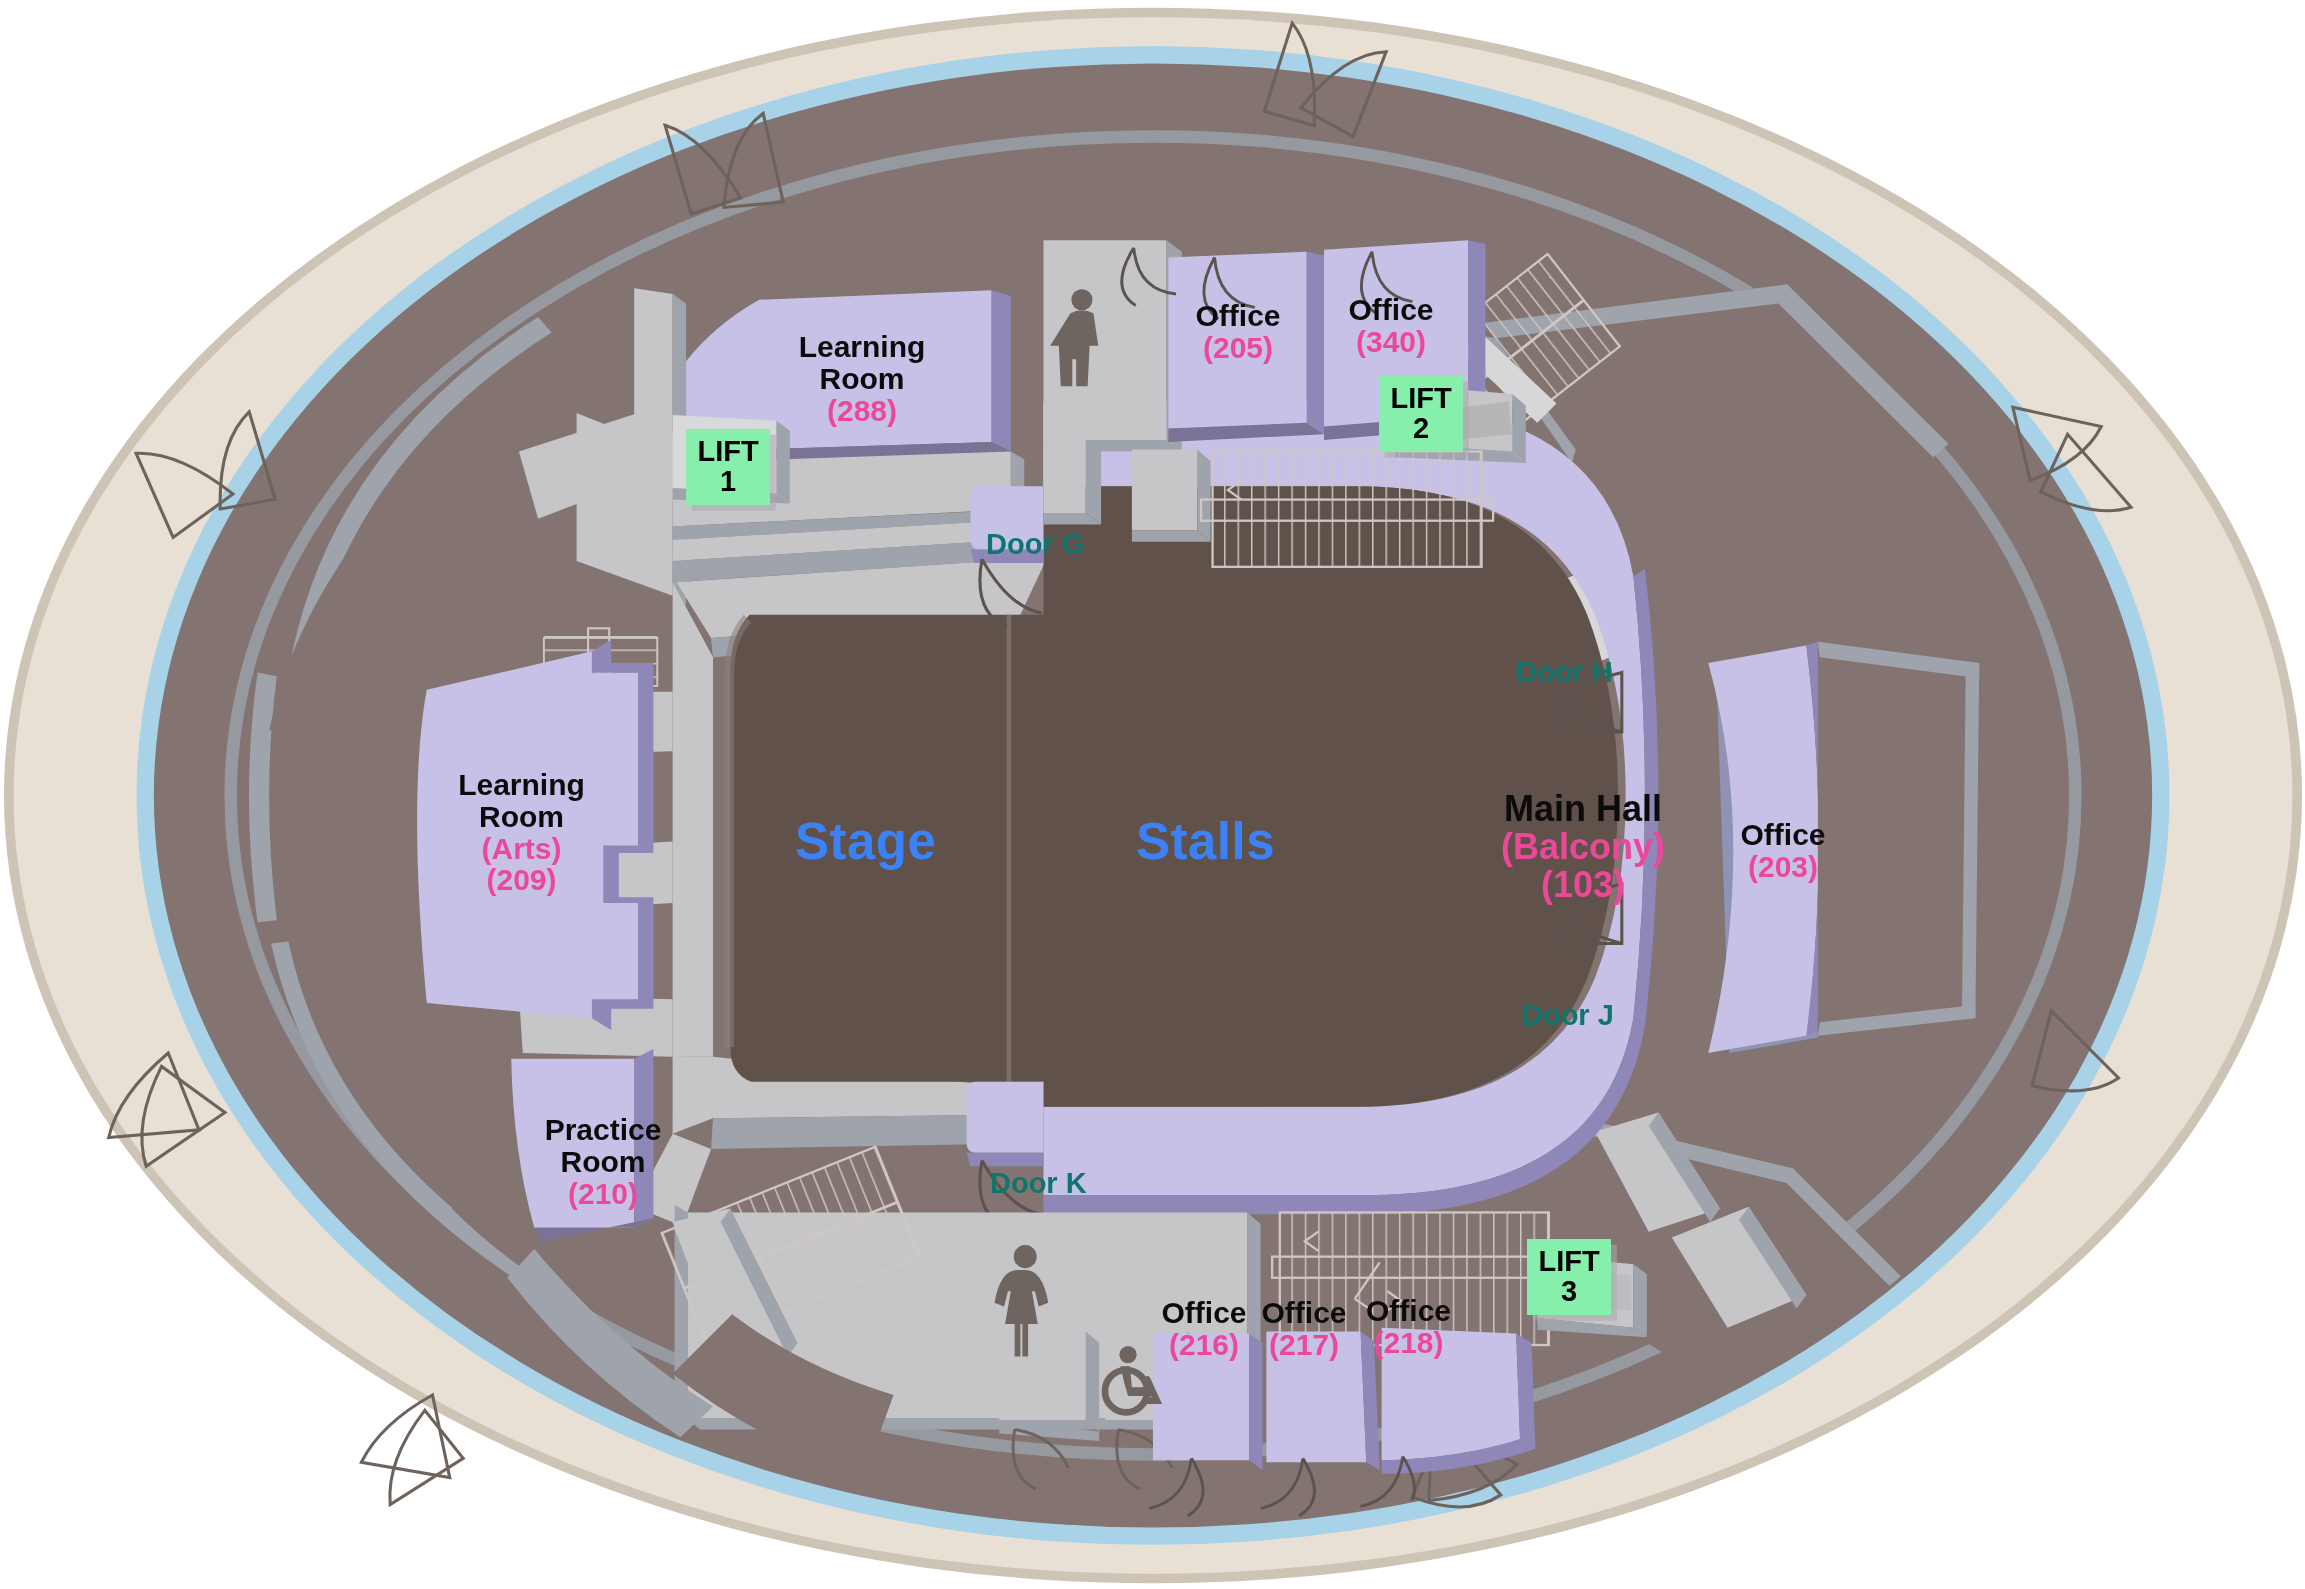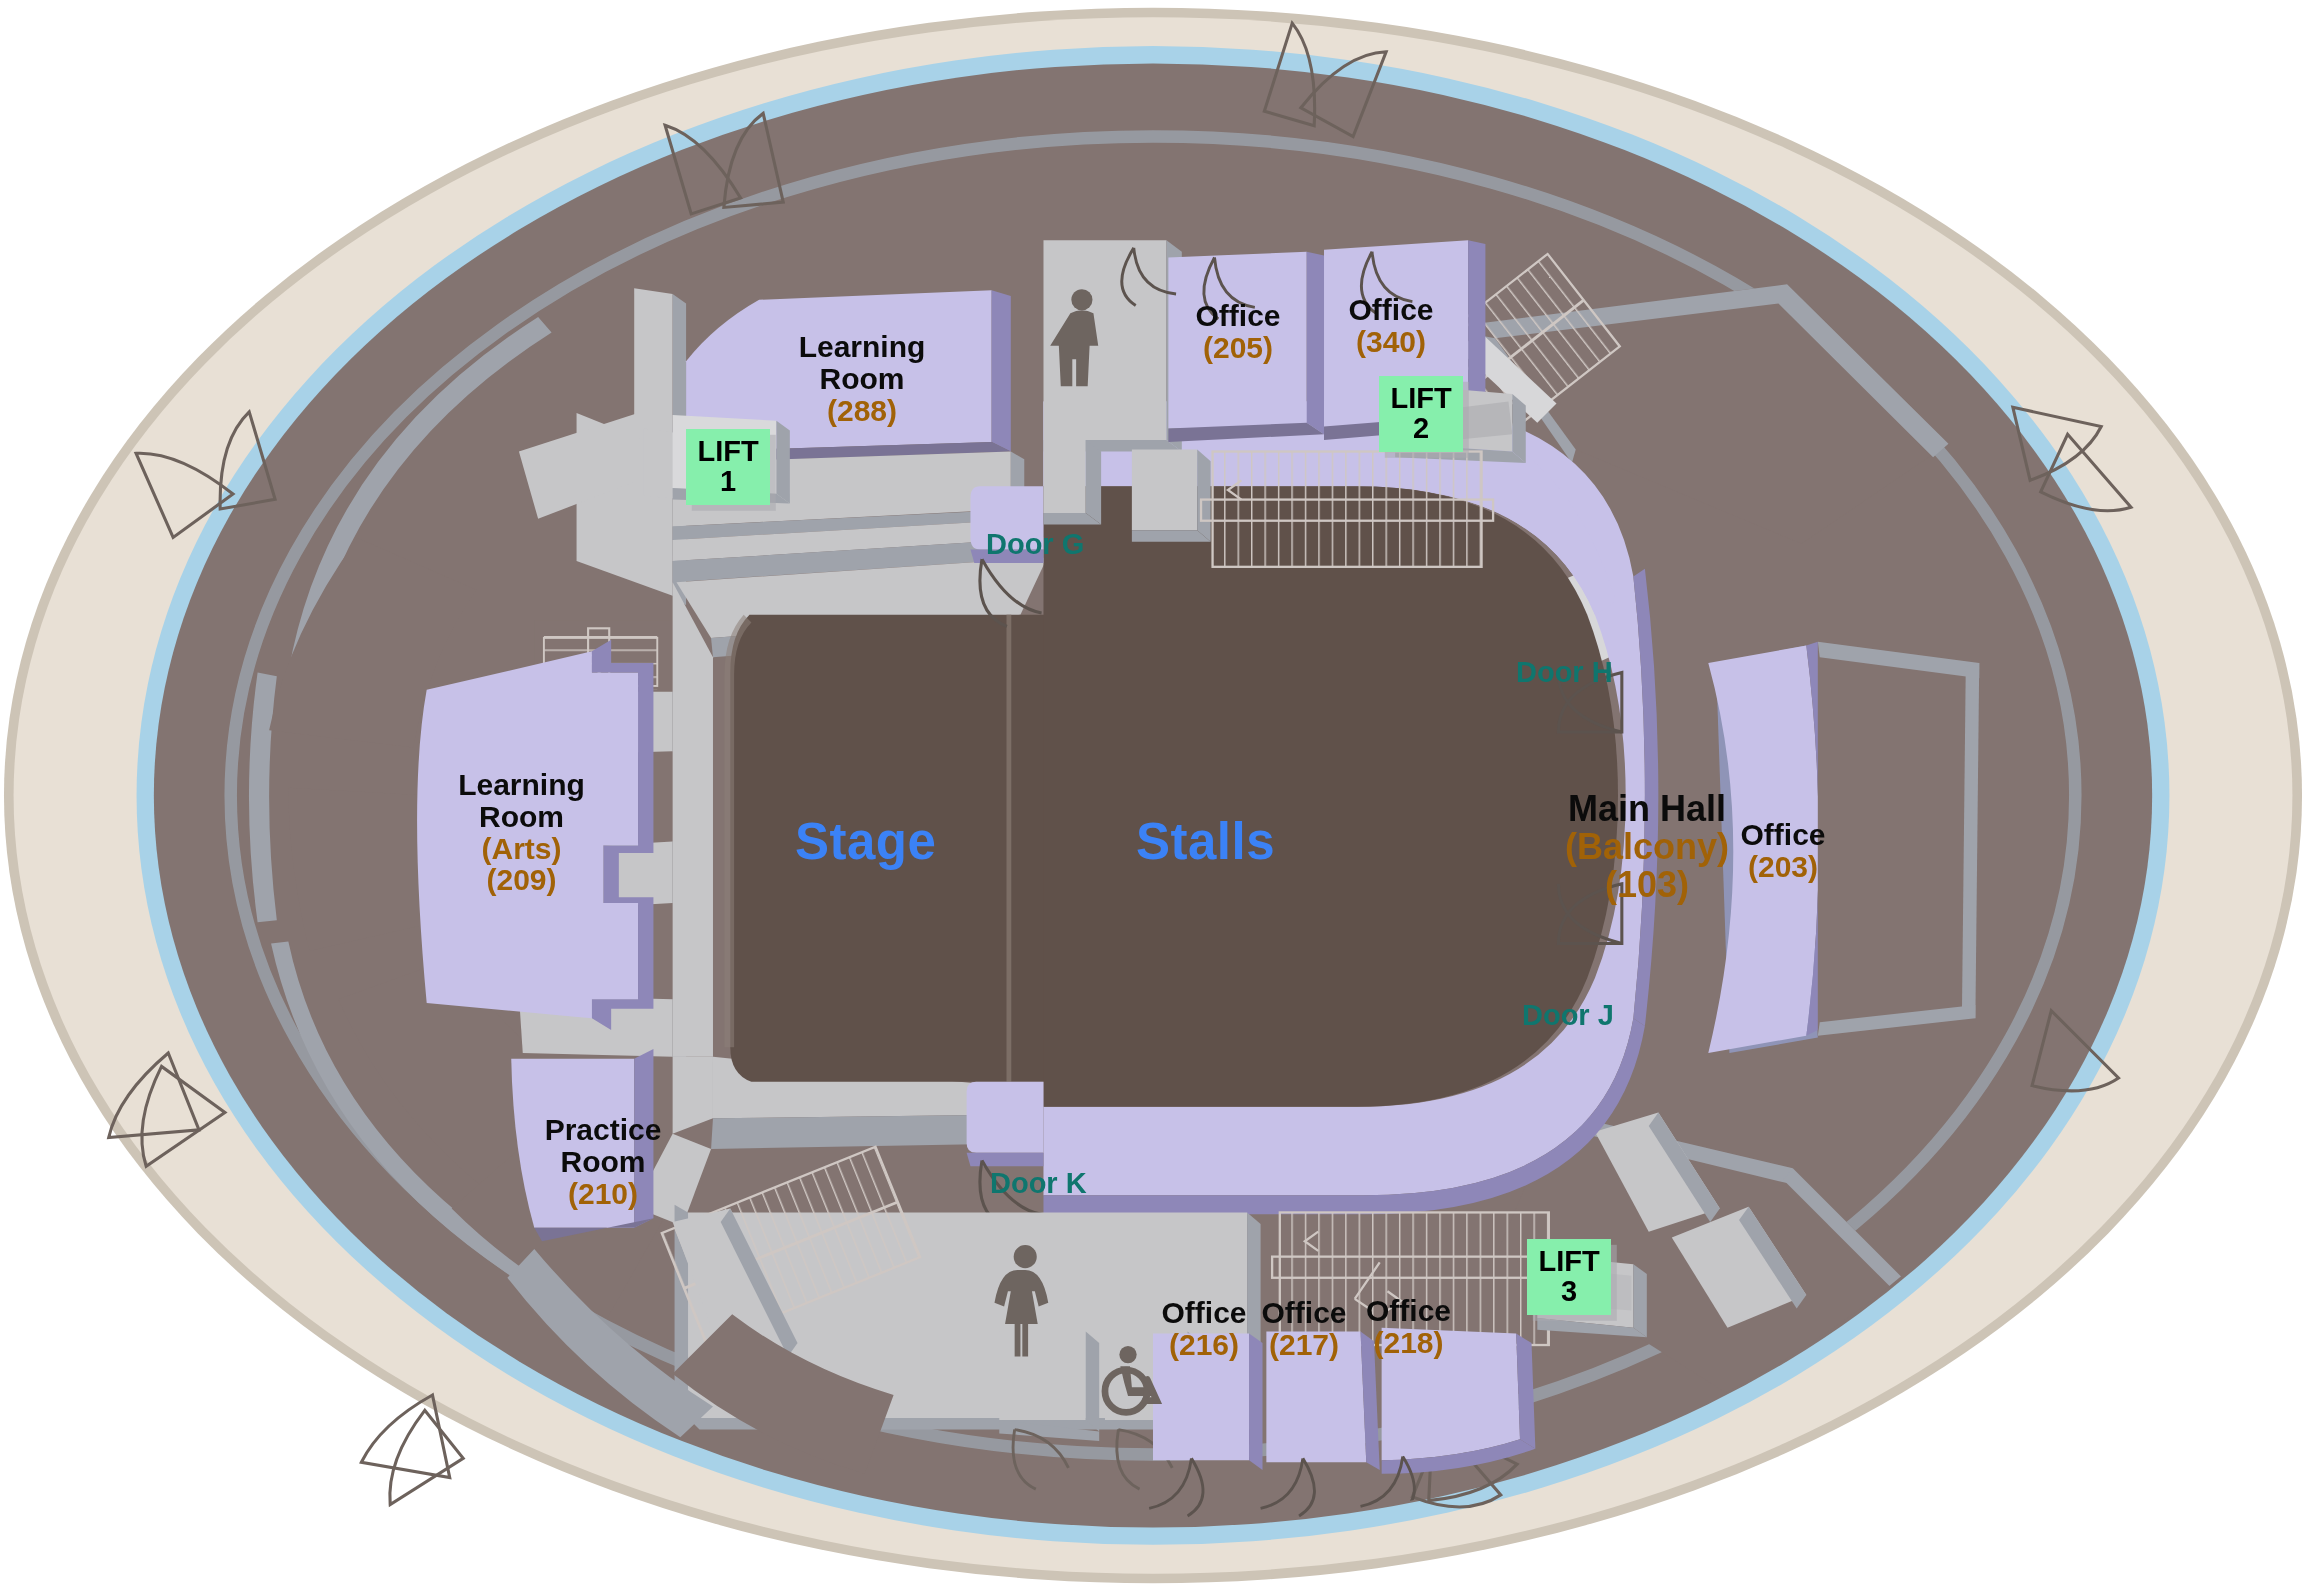--- a/index.html
+++ b/index.html
@@ -4,21 +4,21 @@
 <title>Venue Floor Plan — Level 2</title>
 <style>
   html,body{margin:0;padding:0;background:#ffffff;}
   body{font-family:"Liberation Sans","DejaVu Sans",sans-serif;}
   #stage-wrap{position:relative;width:2306px;height:1590px;overflow:hidden;background:#ffffff;}
   svg#plan{position:absolute;inset:0;width:2306px;height:1590px;display:block;}
 
   .lbl{position:absolute;pointer-events:none;}
   .lbl .ln{display:block;text-align:center;line-height:1.06;}
   .name{font-weight:bold;color:#0b0b0b;}
-  .num{font-weight:bold;color:#a16207;}
+  .num{font-weight:bold;color:#ec4899;}
 
   .room-label .name{font-size:30px;}
   .room-label .num{font-size:30px;}
 
   .mainhall .name{font-size:36px;}
   .mainhall .num{font-size:36px;}
 
   .door-label{font-weight:bold;color:#0f766e;font-size:29px;white-space:nowrap;}
 
   .lift{
@@ -364,21 +364,21 @@
       <path d="M-6 -18 l10 0 2 22 22 0 0 9 -26 0 -4 -14 z"></path>
       <circle cx="0" cy="8" r="22" fill="none" stroke="#6e6560" stroke-width="7"></circle>
       <path d="M22 -4 l10 22 -12 0" fill="none" stroke="#6e6560" stroke-width="7" stroke-linecap="round"></path>
     </g>
   </g>
 </svg>
 
 <div class="big-area" style="left:795px;top:812px;">Stage</div>
 <div class="big-area" style="left:1136px;top:812px;">Stalls</div>
 
-<div class="lbl room-label mainhall" style="left:1498px;top:790px;width:298px;">
+<div class="lbl room-label mainhall" style="left:1434px;top:790px;width:298px;">
   <span class="ln name">Main Hall</span>
   <span class="ln num">(Balcony)</span>
   <span class="ln num">(103)</span>
 </div>
 
 <div class="lbl room-label" style="left:1161px;top:300px;width:154px;">
   <span class="ln name">Office</span>
   <span class="ln num">(205)</span>
 </div>
 

